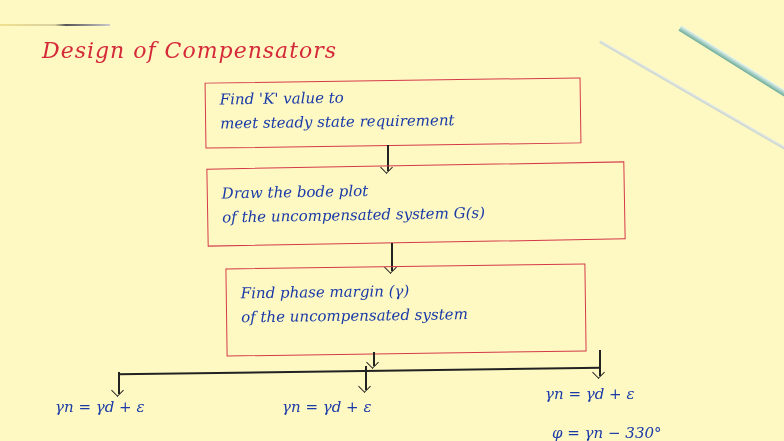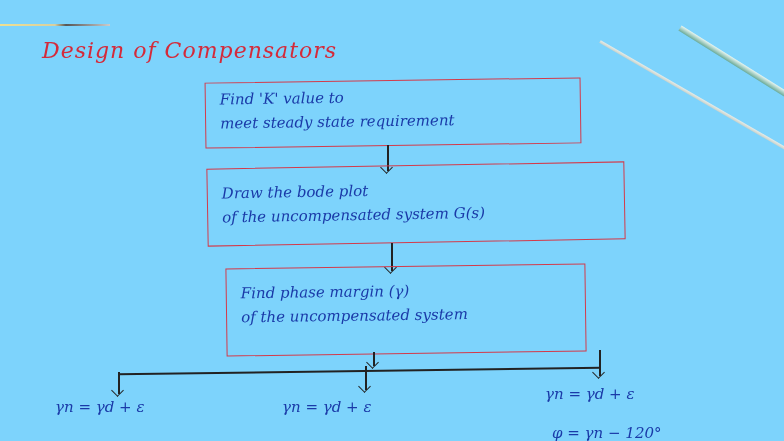--- a/index.html
+++ b/index.html
@@ -1,21 +1,21 @@
 <!DOCTYPE html>
 <html><head>
 <meta charset="utf-8">
 <style>
   html, body { margin: 0; padding: 0; }
   body {
     width: 784px; height: 441px; overflow: hidden; position: relative;
     background: #fdfdfd;
     font-family: "DejaVu Serif", serif;
   }
-  .page { position: absolute; inset: 0; background: #7dd3fc; }
+  .page { position: absolute; inset: 0; background: #fef9c3; }
   .topline {
     position: absolute; left: 0; top: 24px; width: 110px; height: 2px;
     background: linear-gradient(90deg, #f0e090 0%, #d8d0a0 50%, #555 60%, #ccc 100%);
   }
   .diag {
     position: absolute; height: 3px; transform-origin: left center;
   }
   .title {
     position: absolute; left: 42px; top: 38px;
     color: #d42a3a; font-style: italic; font-size: 22px;
@@ -74,14 +74,14 @@
   <div class="arrow-v" style="left:373px;top:352px;height:14px;"></div>
   <div class="hline" style="left:118px;top:370px;width:483px;transform:rotate(-0.8deg);"></div>
 
   <div class="arrow-v" style="left:118px;top:372px;height:22px;"></div>
   <div class="arrow-v" style="left:365px;top:366px;height:24px;"></div>
   <div class="arrow-v" style="left:599px;top:350px;height:26px;"></div>
 
   <div class="eq" style="left:55px;top:398px;">γn = γd + ε</div>
   <div class="eq" style="left:282px;top:398px;">γn = γd + ε</div>
   <div class="eq" style="left:545px;top:385px;">γn = γd + ε</div>
-  <div class="eq" style="left:552px;top:424px;">φ = γn − 120°</div>
+  <div class="eq" style="left:552px;top:424px;">φ = γn − 330°</div>
 </div>
 
 </body></html>

